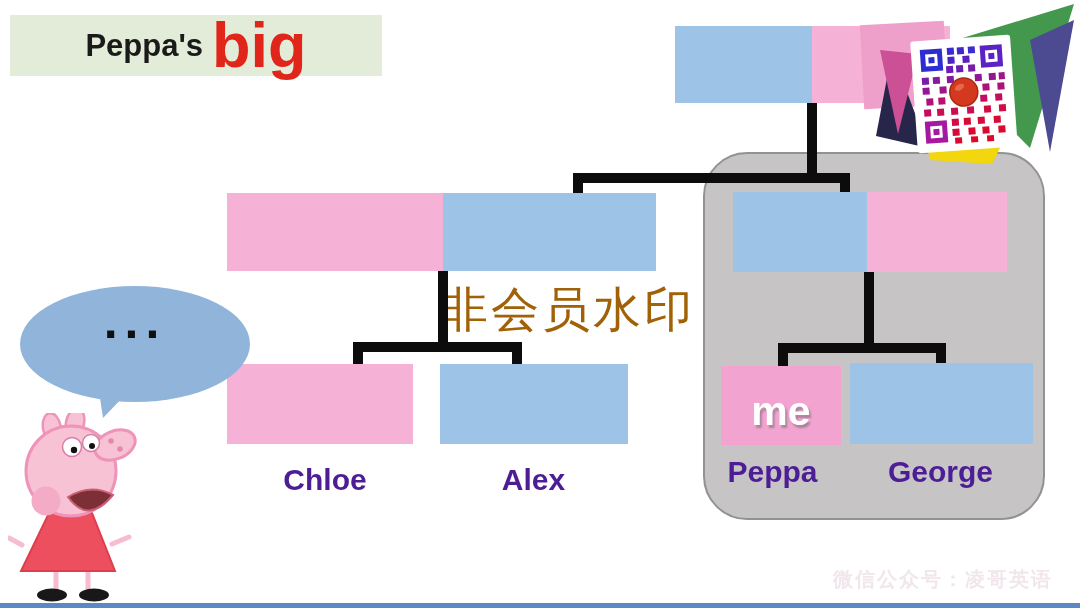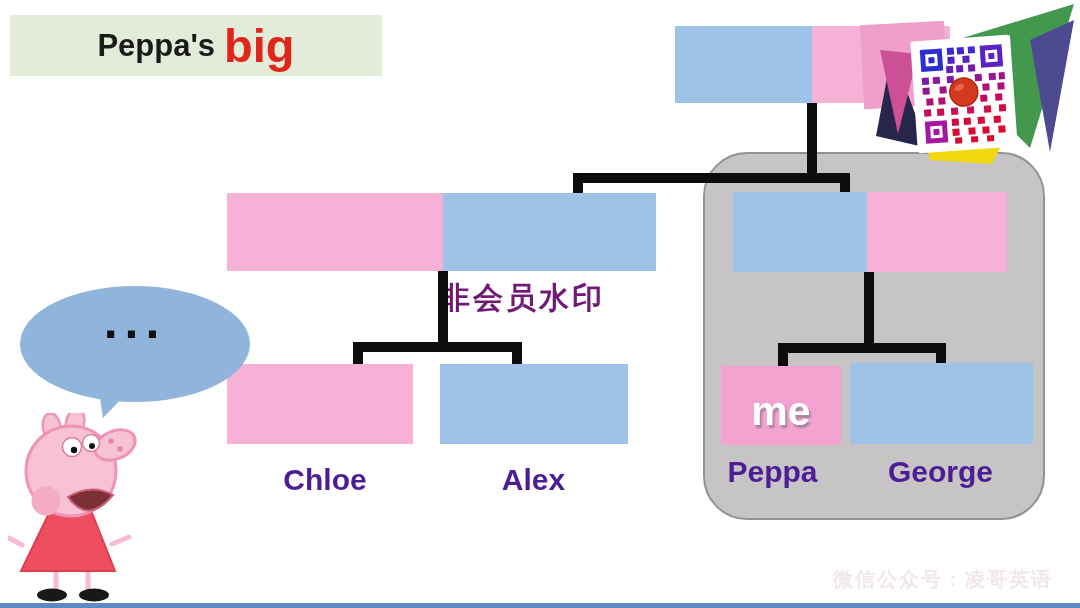--- a/index.html
+++ b/index.html
@@ -4,40 +4,40 @@
 <style>
   html,body{margin:0;padding:0;}
   .stage{position:relative;width:1080px;height:608px;background:#ffffff;overflow:hidden;
          font-family:"Liberation Sans",sans-serif;}
   .abs{position:absolute;}
   
   .banner{left:10px;top:15px;width:372px;height:61px;background:var(--banner-green,#e3ecd8);
           display:flex;align-items:flex-end;justify-content:center;gap:9px;
           font-weight:bold;color:#1a1a1a;}
   .banner .t1{font-size:31px;line-height:61px;}
-  .banner .t2{font-size:47px;color:var(--title-red,#e0261b);line-height:61px;}
+  .banner .t2{font-size:63px;color:var(--title-red,#e0261b);line-height:61px;}
   
   .box{position:absolute;}
   .blue{background:var(--box-blue,#9dc3e6);}
   .pink{background:var(--box-pink,#f5b1d6);}
   .panel{left:703px;top:152px;width:342px;height:368px;background:var(--panel-gray,#c6c4c4);
          border:2px solid #929292;border-radius:44px;box-sizing:border-box;}
   .connectors{left:0;top:0;width:1080px;height:608px;pointer-events:none;}
   .connectors path{stroke:var(--connector-black,#0c0c0c);stroke-width:10;fill:none;}
   .name-label{position:absolute;font-weight:bold;font-size:30px;color:#4c1d95;text-align:center;}
   .me-box{left:721px;top:366px;width:120px;height:79px;background:var(--me-pink,#f2a3d0);
           display:flex;align-items:center;justify-content:center;}
   .me-text{font-size:41px;font-weight:bold;color:#ffffff;text-shadow:2px 3px 2px rgba(110,110,110,.55);margin-top:12px;}
   
   .bubble{left:20px;top:286px;width:230px;height:116px;border-radius:50%;
           background:var(--bubble-blue,#90b4da);}
   .bubble-dots{left:20px;top:292px;width:230px;text-align:center;font-size:50px;font-weight:900;
                letter-spacing:7px;color:#101010;line-height:58px;}
   
-  .wm-center{left:440px;top:278px;font-size:30px;letter-spacing:3px;color:#701a75;z-index:0;font-weight:bold;}
+  .wm-center{left:440px;top:278px;font-size:48px;letter-spacing:3px;color:#a16207;z-index:0;}
   .wm-br{left:833px;top:566px;font-size:20px;letter-spacing:2px;color:#f0e6ec;z-index:8;font-weight:bold;}
   .strip{left:0;top:603px;width:1080px;height:5px;background:var(--strip-blue,#5c88c3);z-index:9;}
   
   .z1{z-index:1}.z2{z-index:2}.z3{z-index:3}.z4{z-index:4}.z5{z-index:5}.z6{z-index:6}.z7{z-index:7}
 </style>
 </head>
 <body>
 
 <div class="stage">
 

